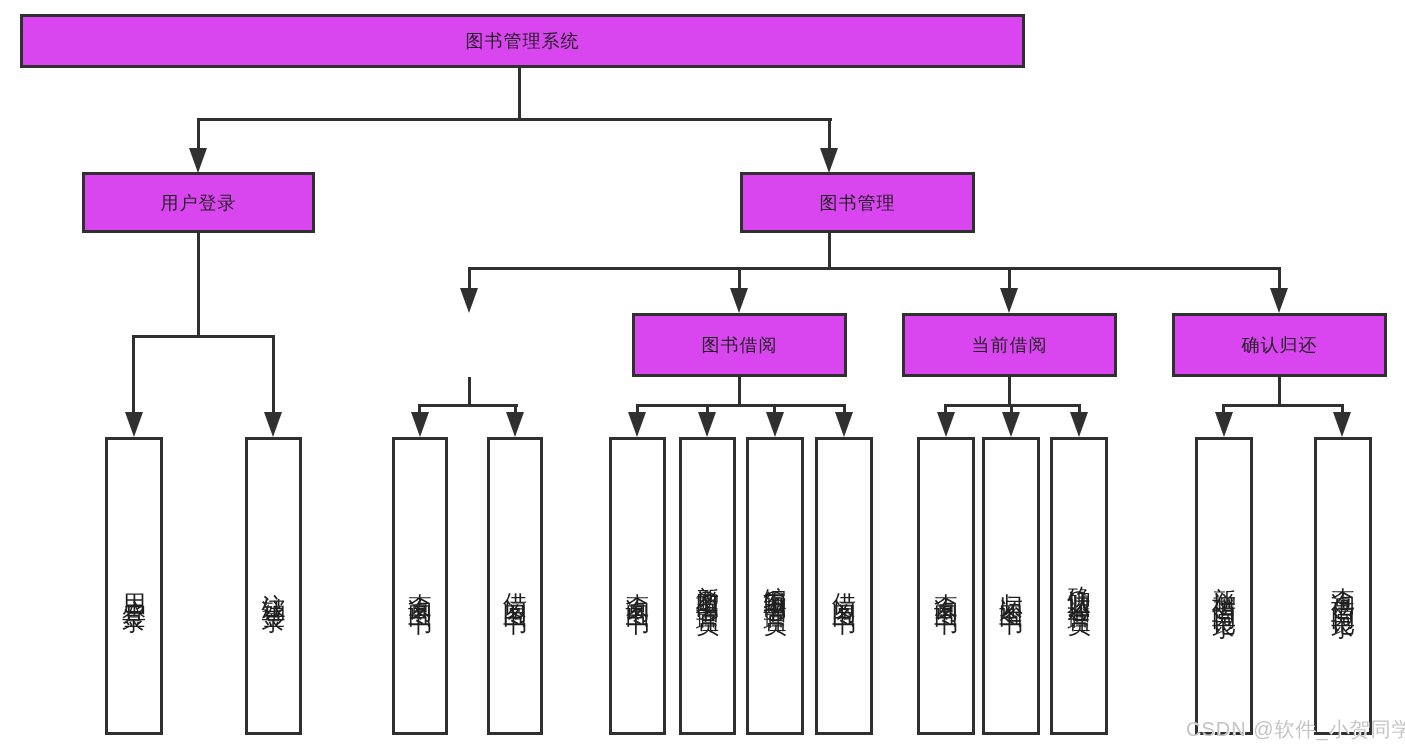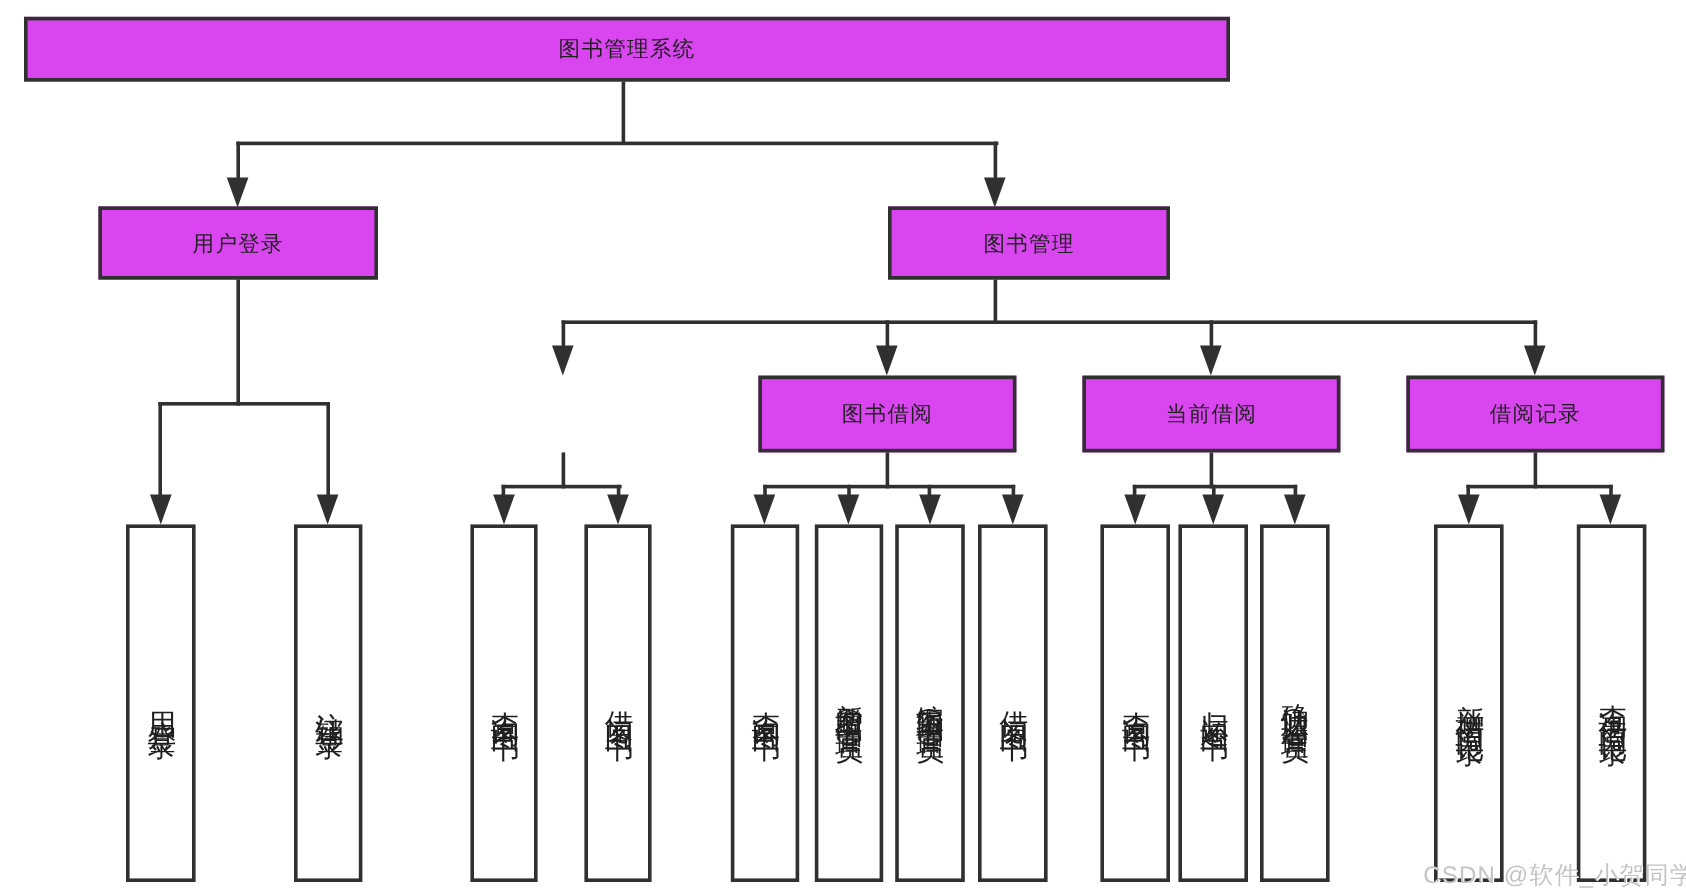--- a/index.html
+++ b/index.html
@@ -88,21 +88,21 @@
   <div class="arrow" style="left:460px;top:288px;"></div>
   <div class="vline" style="left:738px;top:267px;height:24px;"></div>
   <div class="arrow" style="left:730px;top:288px;"></div>
   <div class="vline" style="left:1008px;top:267px;height:24px;"></div>
   <div class="arrow" style="left:1000px;top:288px;"></div>
   <div class="vline" style="left:1278px;top:267px;height:24px;"></div>
   <div class="arrow" style="left:1270px;top:288px;"></div>
 
   <div class="hbox" style="left:902px;top:313px;width:215px;height:64px;">当前借阅</div>
   <div class="hbox" style="left:632px;top:313px;width:215px;height:64px;">图书借阅</div>
-  <div class="hbox" style="left:1172px;top:313px;width:215px;height:64px;">借阅记录</div>
+  <div class="hbox" style="left:1172px;top:313px;width:215px;height:64px;">确认归还</div>
 
   <div class="vline" style="left:468px;top:377px;height:30px;"></div>
   <div class="hline" style="left:418px;top:404px;width:100px;"></div>
   <div class="vline" style="left:418px;top:404px;height:10px;"></div>
   <div class="arrow" style="left:411px;top:412px;"></div>
   <div class="vline" style="left:514px;top:404px;height:10px;"></div>
   <div class="arrow" style="left:506px;top:412px;"></div>
 
   <div class="vline" style="left:738px;top:377px;height:30px;"></div>
   <div class="hline" style="left:636px;top:404px;width:210px;"></div>

